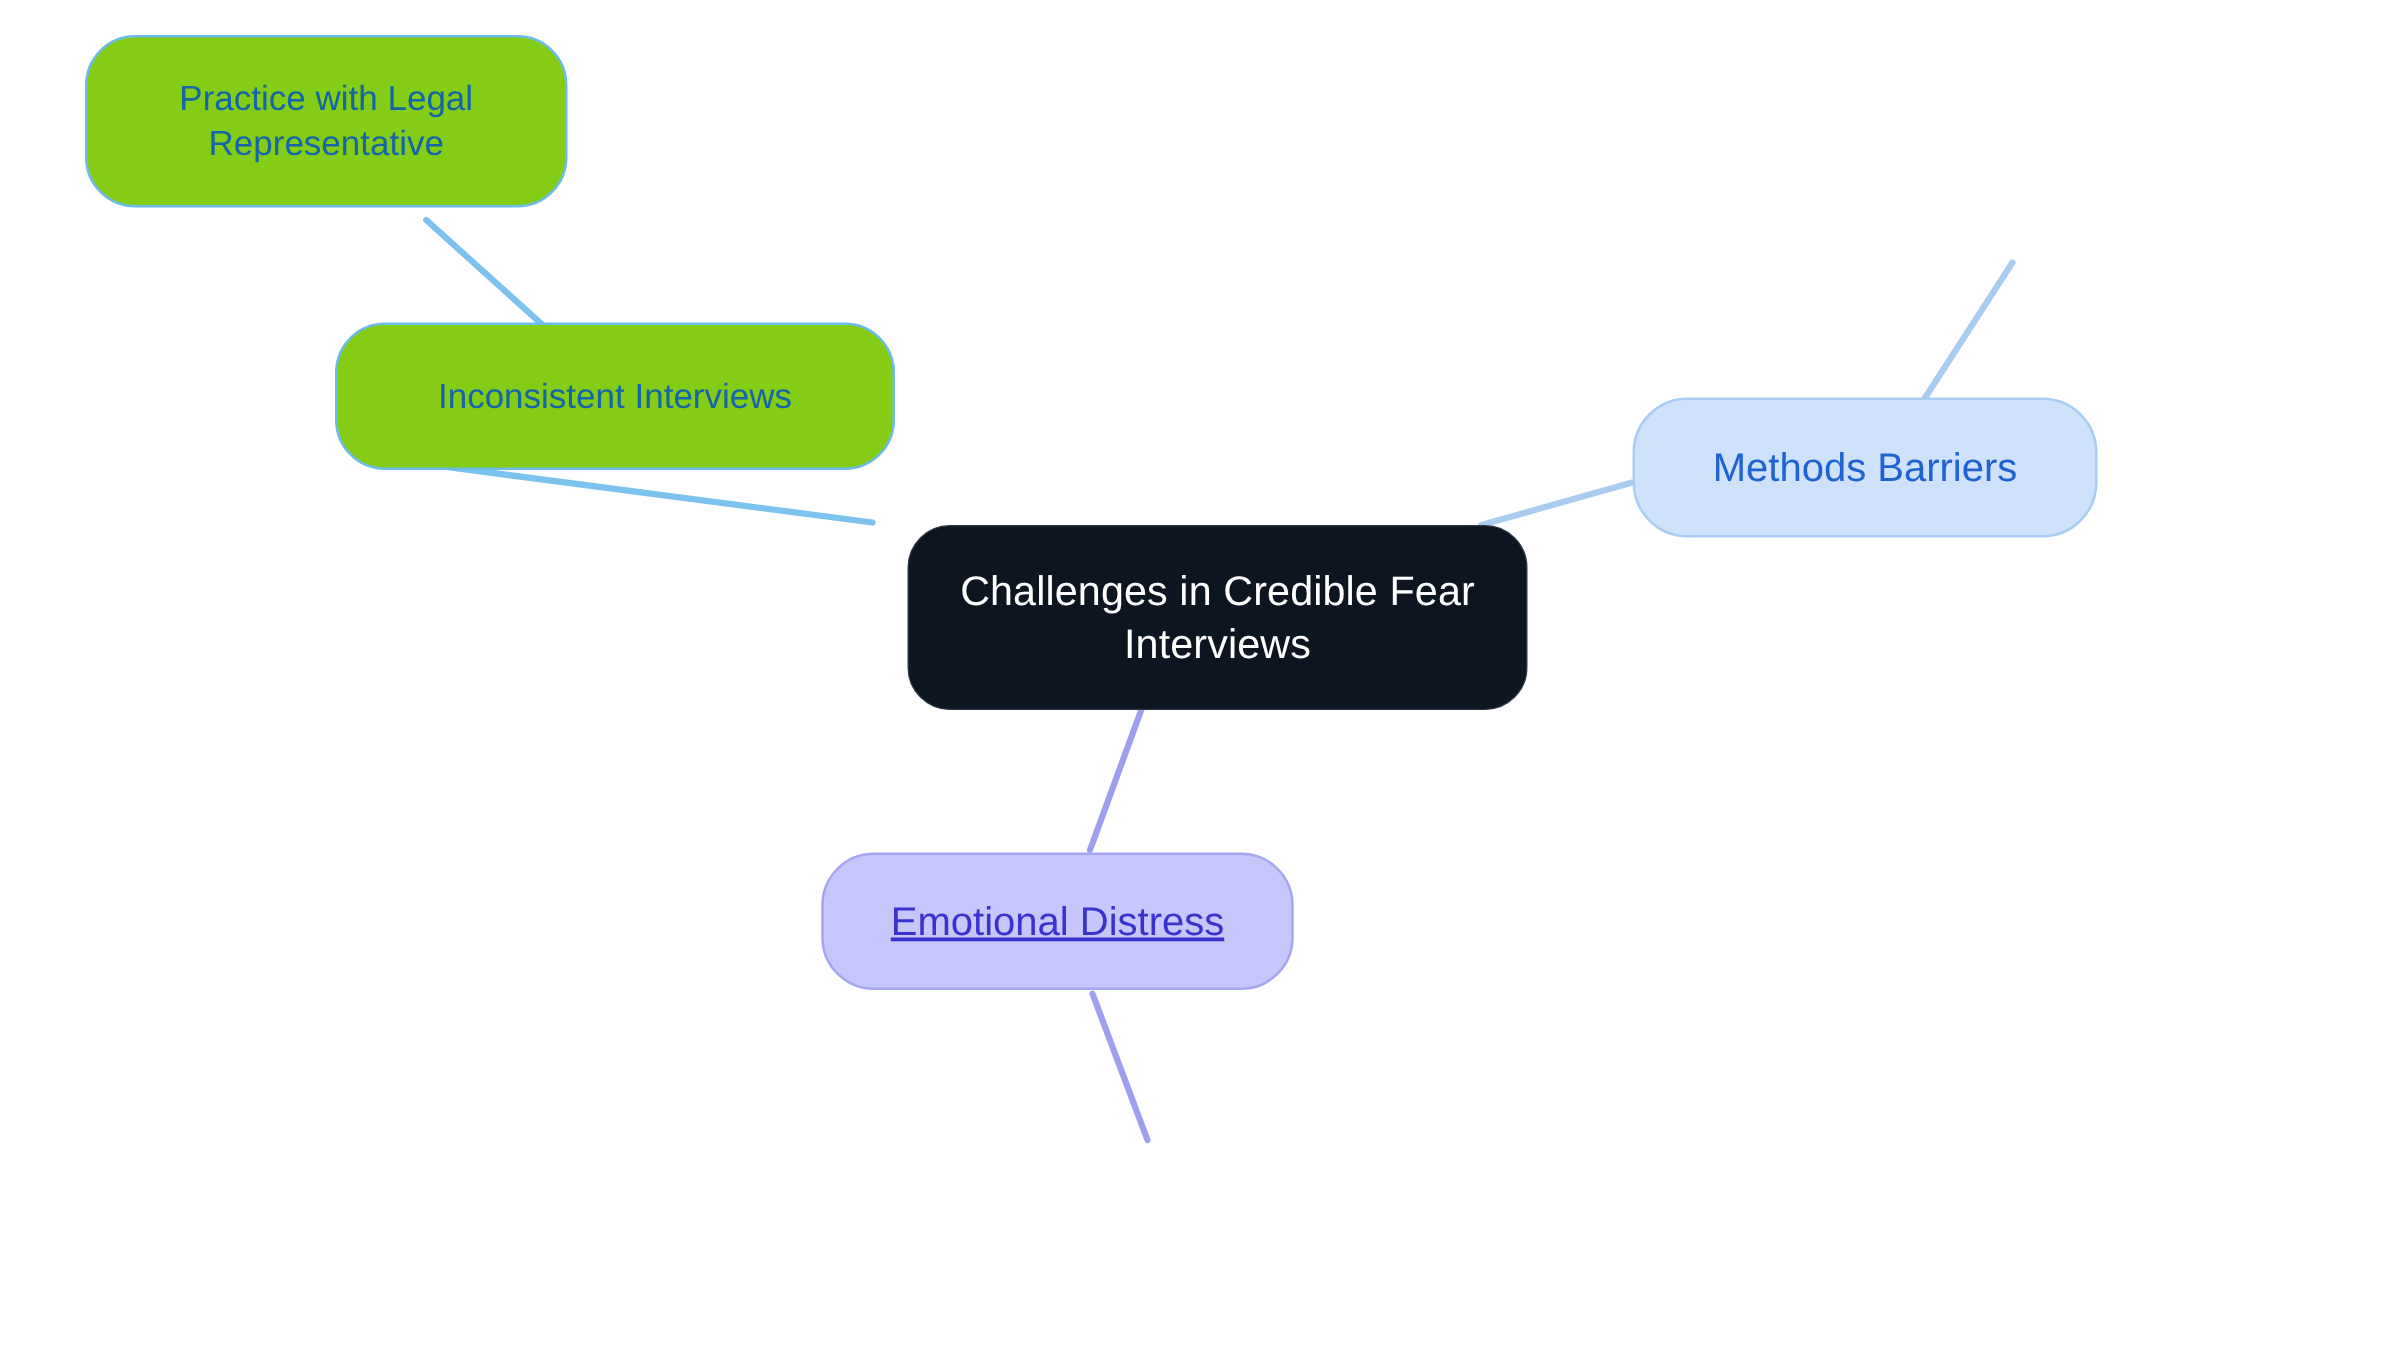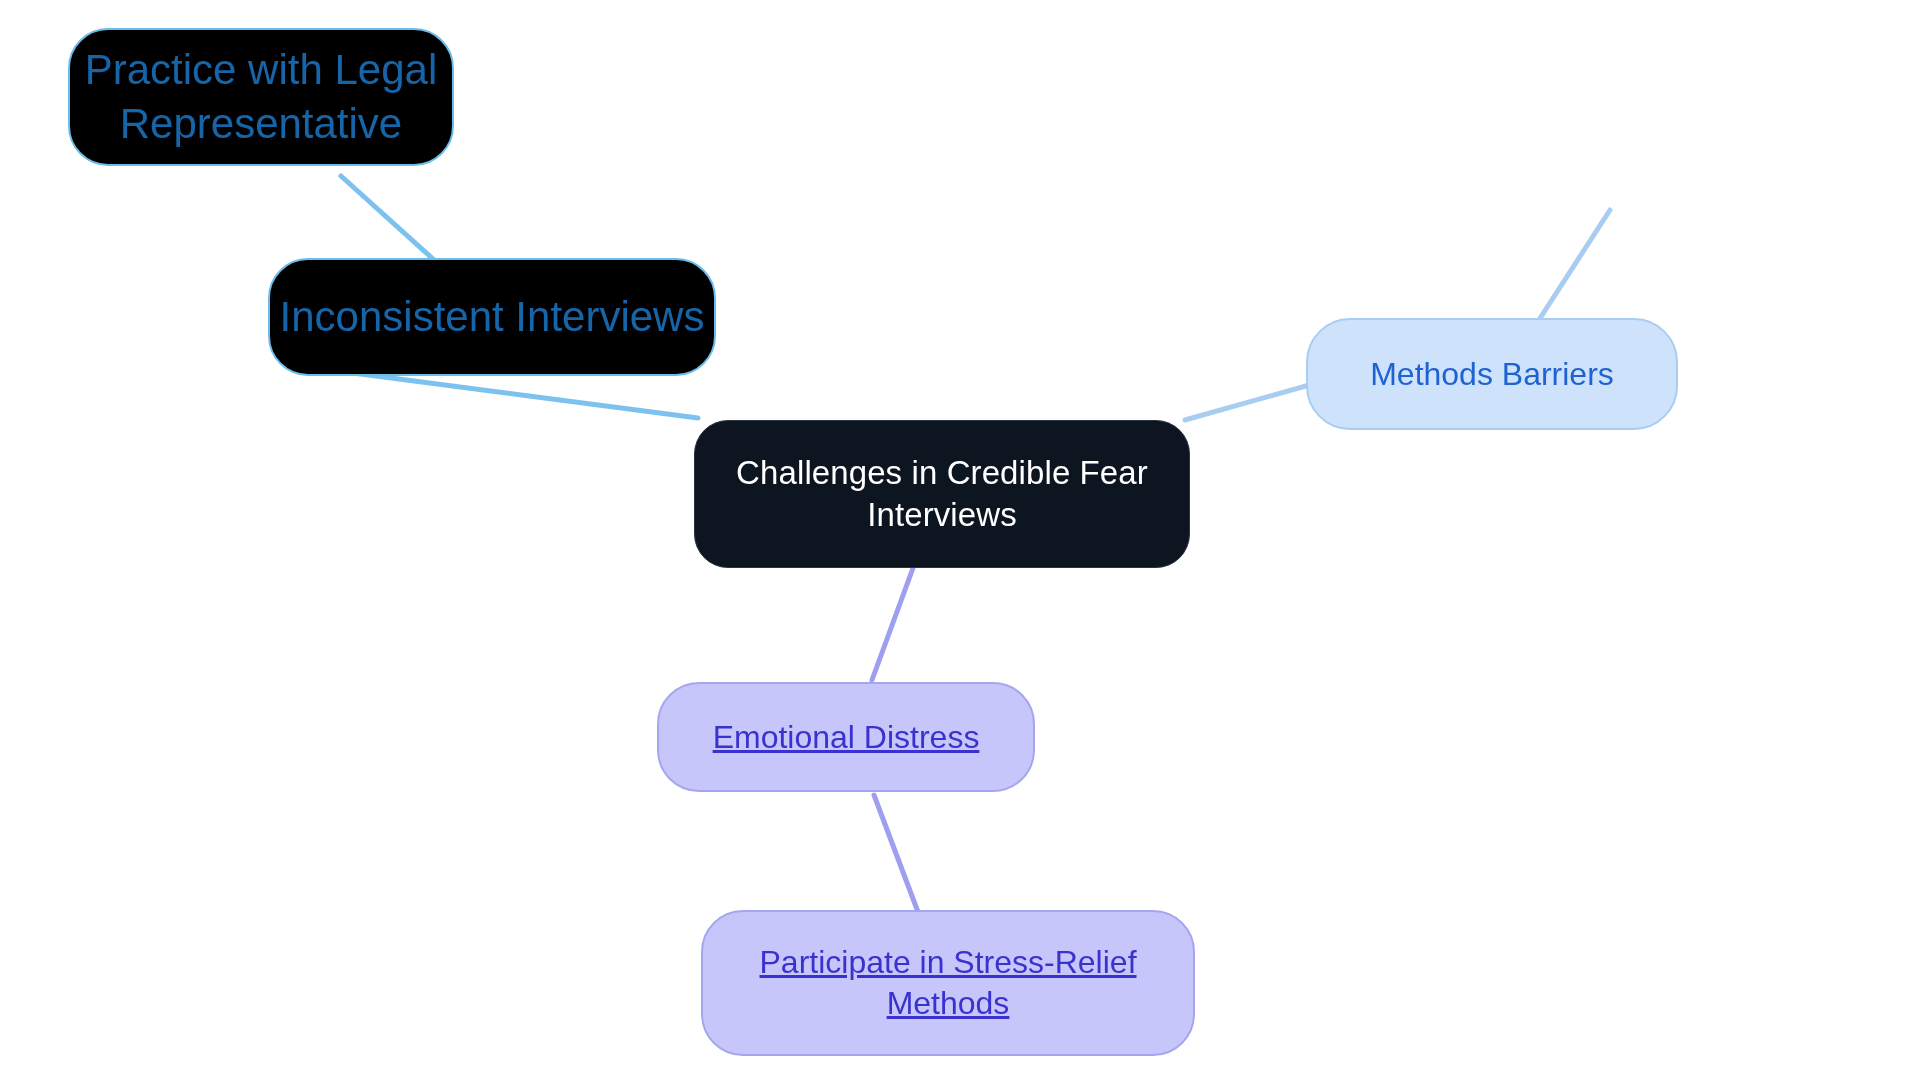--- a/index.html
+++ b/index.html
@@ -39,27 +39,28 @@
     white-space: pre-line;
     user-select: none;
   }
   .node-root {
     background: #0d1520;
     color: #ffffff;
     border: 1px solid #2b3442;
     border-radius: 34px;
     font-size: 33px;
     letter-spacing: 0.1px;
+    margin-left: 32px;
   }
   .node-blue-bright {
-    background: #000000;
+    background: #84cc16;
     border: 2px solid #6cbcea;
     color: #1565a8;
     border-radius: 40px;
-    font-size: 42px;
+    font-size: 28px;
   }
   .node-blue-pale {
     background: #cfe2fb;
     border: 2px solid #a9cdf2;
     color: #1f63d2;
     border-radius: 44px;
     font-size: 32px;
   }
   .node-purple {
     background: #c6c6fa;
@@ -90,16 +91,14 @@
   <div class="node node-blue-bright" style="left:268px; top:258px; width:448px; height:118px;">Inconsistent Interviews</div>
 
 
   <div class="node node-blue-pale" style="left:1306px; top:318px; width:372px; height:112px;">Methods Barriers</div>
 
   <div class="node node-root" style="left:694px; top:420px; width:496px; height:148px;">Challenges in Credible Fear
 Interviews</div>
 
   <div class="node node-purple" style="left:657px; top:682px; width:378px; height:110px;">Emotional Distress</div>
 
-  <div class="node node-purple" style="left:701px; top:910px; width:494px; height:146px;">Participate in Stress-Relief
-Methods</div>
 
 </div>
 
 </body></html>

